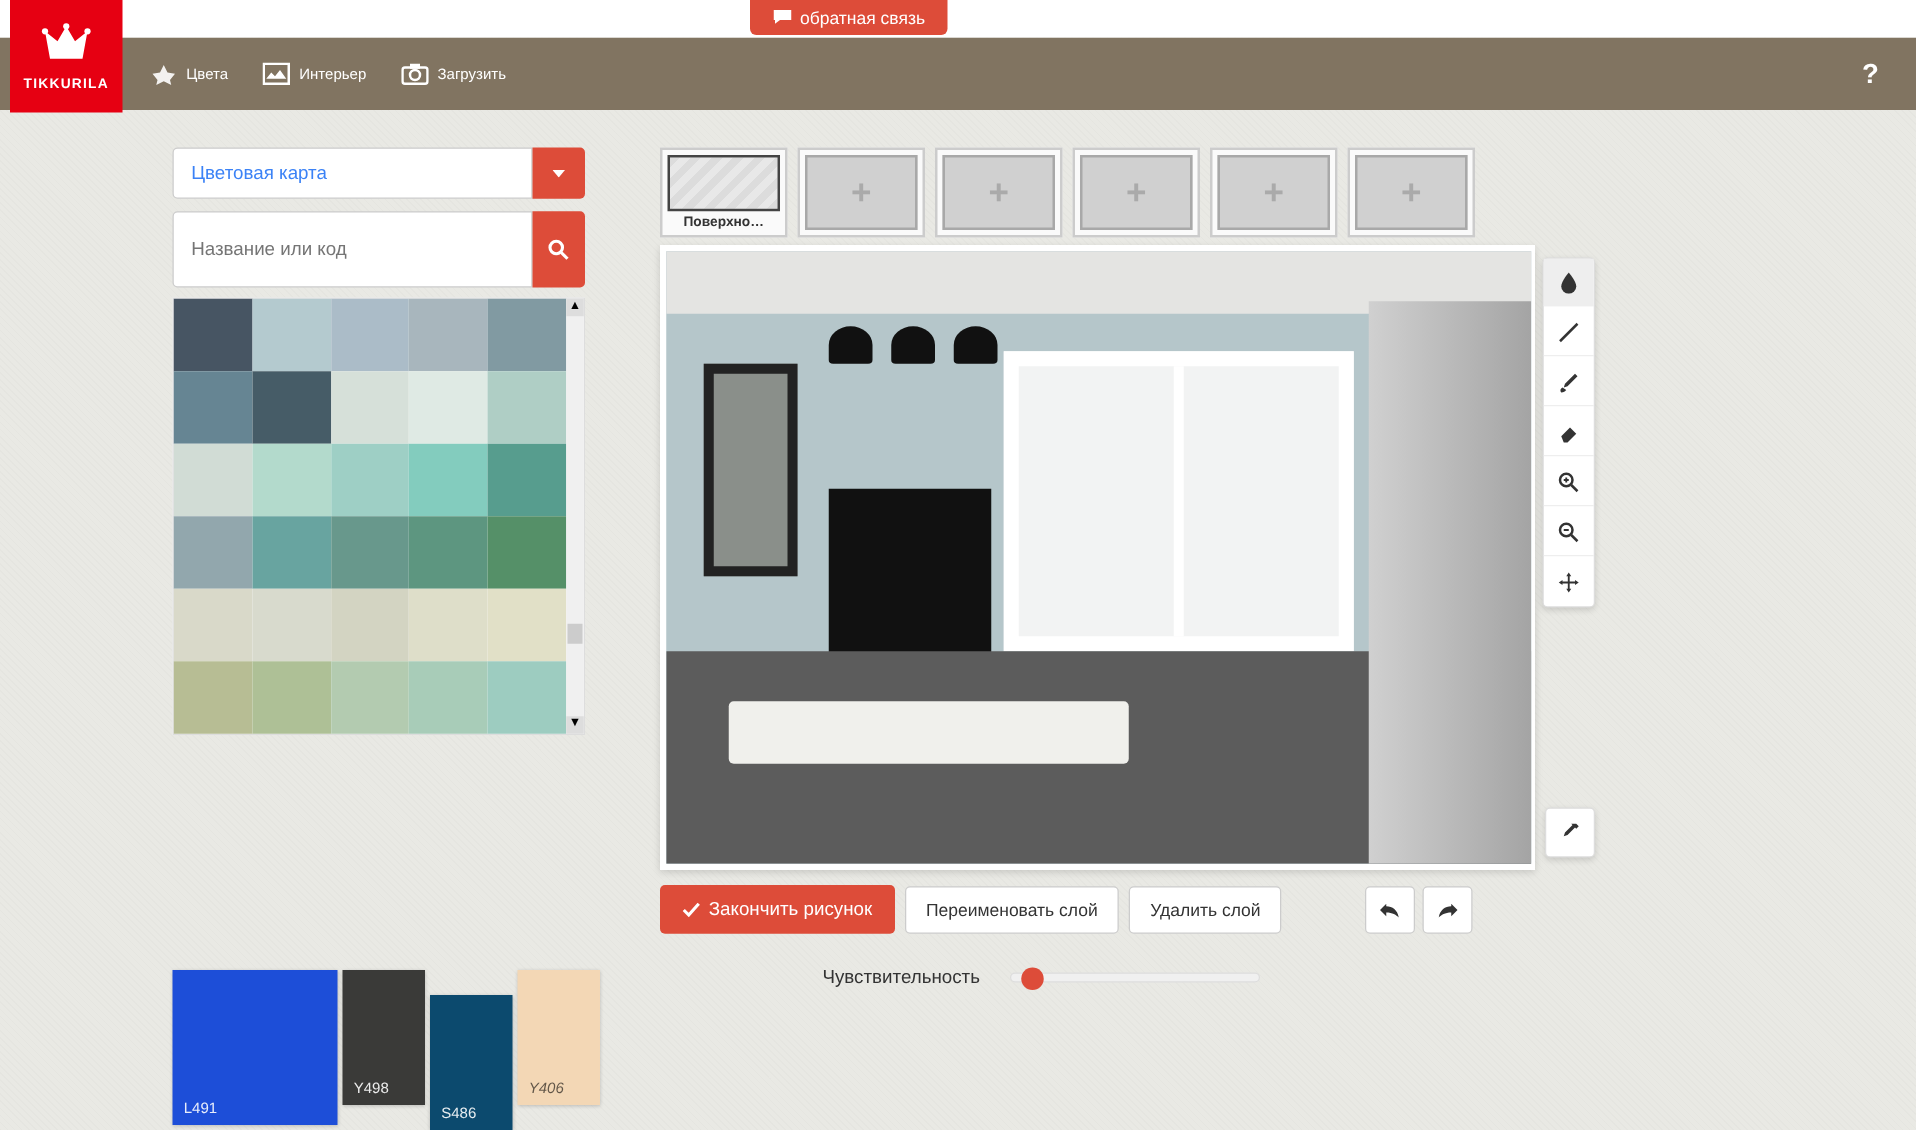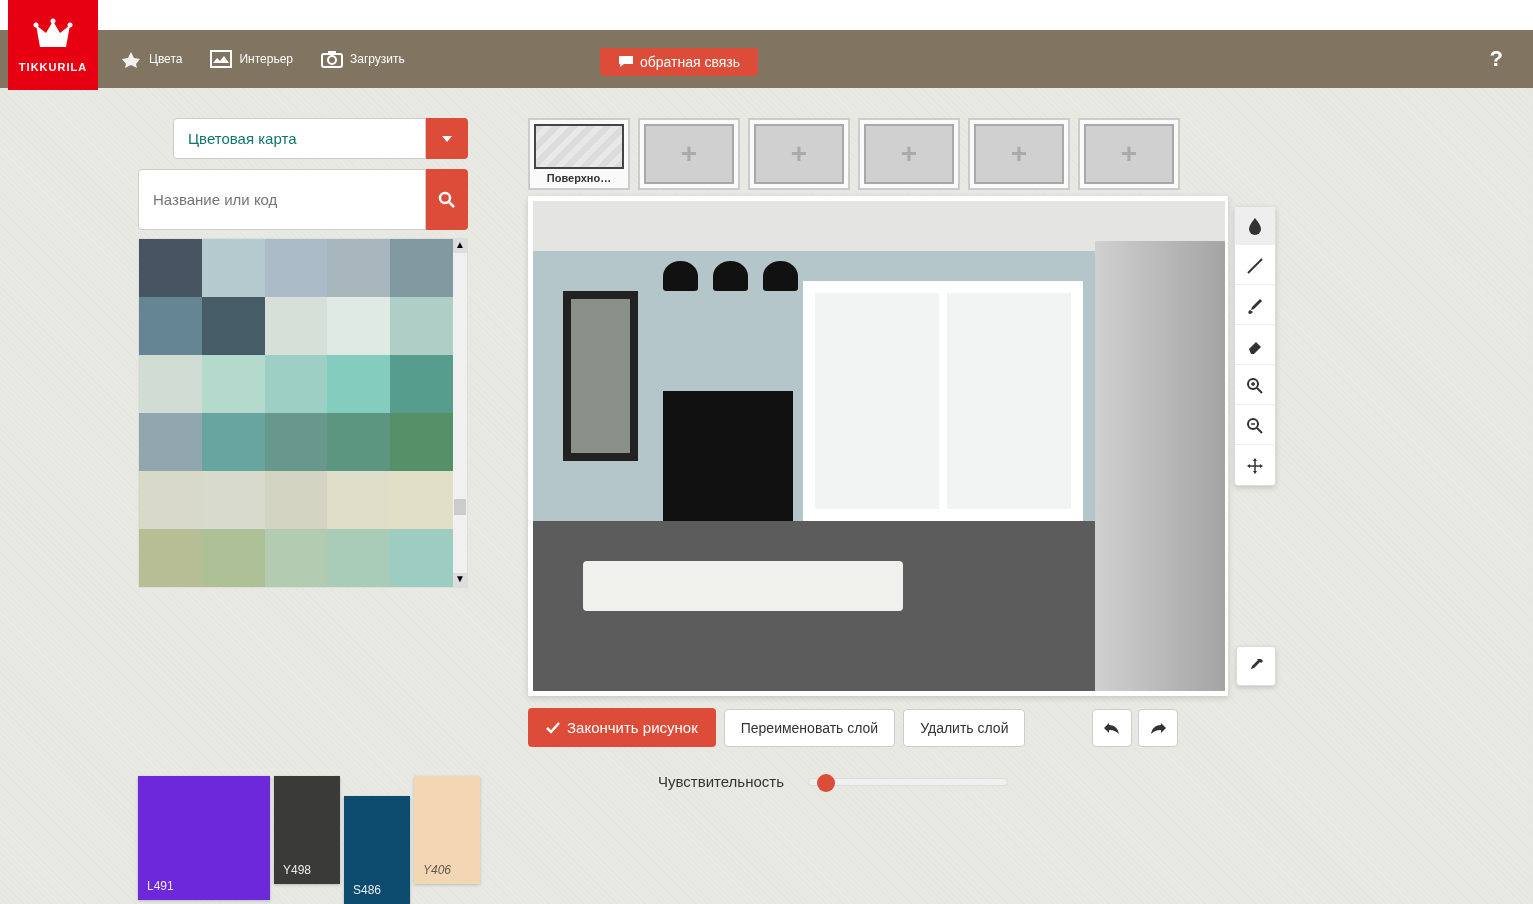--- a/index.html
+++ b/index.html
@@ -13,21 +13,20 @@
 }
 .top-white { height: 30px; background: #fff; position: relative; }
 .feedback-btn {
   position: absolute;
   left: 600px; top: 0;
   background: #dd4c39; color: #fff;
   padding: 6px 18px; font-size: 14px;
   border-radius: 0 0 5px 5px;
   display: flex; align-items: center; gap: 6px;
   cursor: pointer;
-  margin-top: 48px;
 }
 .logo {
   position: absolute;
   top: 0; left: 8px;
   width: 90px; height: 90px;
   background: #e60012;
   z-index: 100;
   display: flex; flex-direction: column; align-items: center; justify-content: center;
   color: #fff; font-weight: bold; font-size: 11px; letter-spacing: 1px;
 }
@@ -55,23 +54,22 @@
 }
 .color-dropdown {
   display: flex;
   margin-bottom: 10px;
 }
 .color-dropdown-input {
   flex: 1;
   border: 1px solid #ccc;
   padding: 11px 14px;
   font-size: 15px;
-  background: #fff; color: #0f766e;
+  background: #fff; color: #3b82f6;
   border-radius: 4px 0 0 4px;
-  margin-left: 35px;
 }
 .dropdown-btn {
   width: 42px;
   background: #dd4c39;
   border: none;
   color: #fff;
   border-radius: 0 4px 4px 0;
   cursor: pointer;
   display: flex; align-items: center; justify-content: center;
 }
@@ -494,21 +492,21 @@
     <div class="sensitivity-row">
       <span class="sens-label">Чувствительность</span>
       <div class="slider">
         <div class="slider-handle"></div>
       </div>
     </div>
   </div>
 </div>
 
 <div class="selected-colors" id="selected-colors">
-    <div class="sel-swatch large" style="background: #6d28d9;">
+    <div class="sel-swatch large" style="background: #1d4ed8;">
       <div class="label">L491</div>
     </div>
     <div class="sel-swatch" style="background: rgb(58, 58, 56); padding-left: 43px;">
       <div class="label">Y498</div>
     </div>
     <div class="sel-swatch" style="background: #0c4a6e; margin-top: 20px;">
       <div class="label">S486</div>
     </div>
     <div class="sel-swatch light" style="background: rgb(243, 215, 181);">
       <div class="label">Y406</div>

